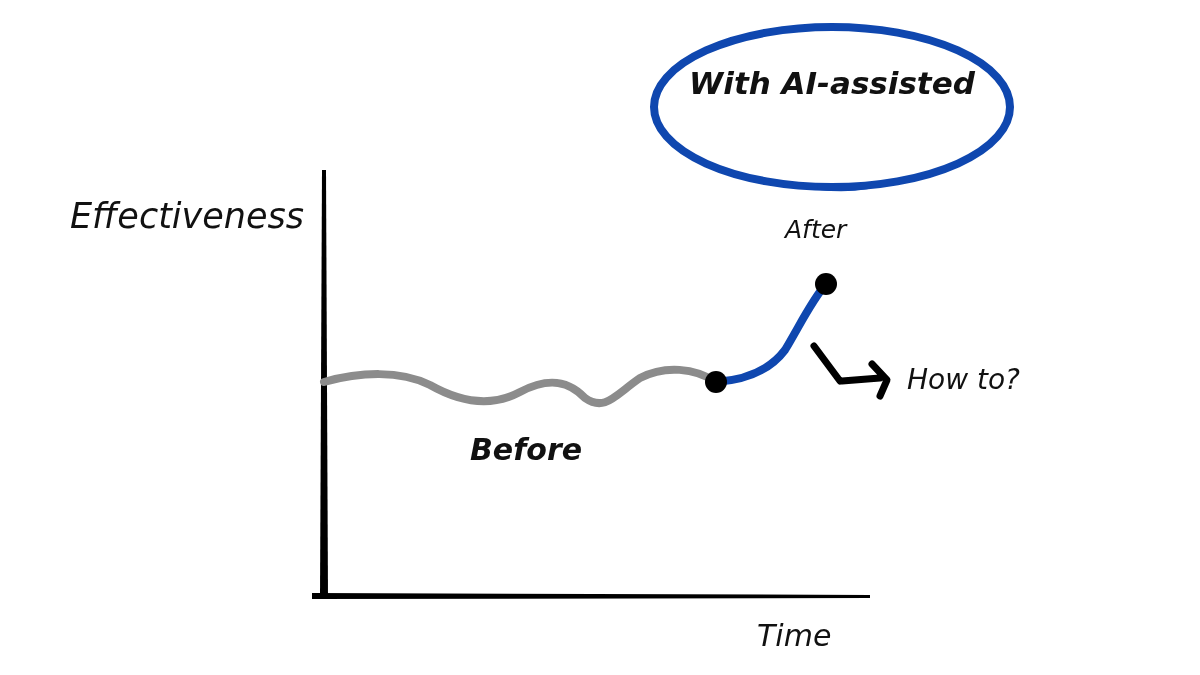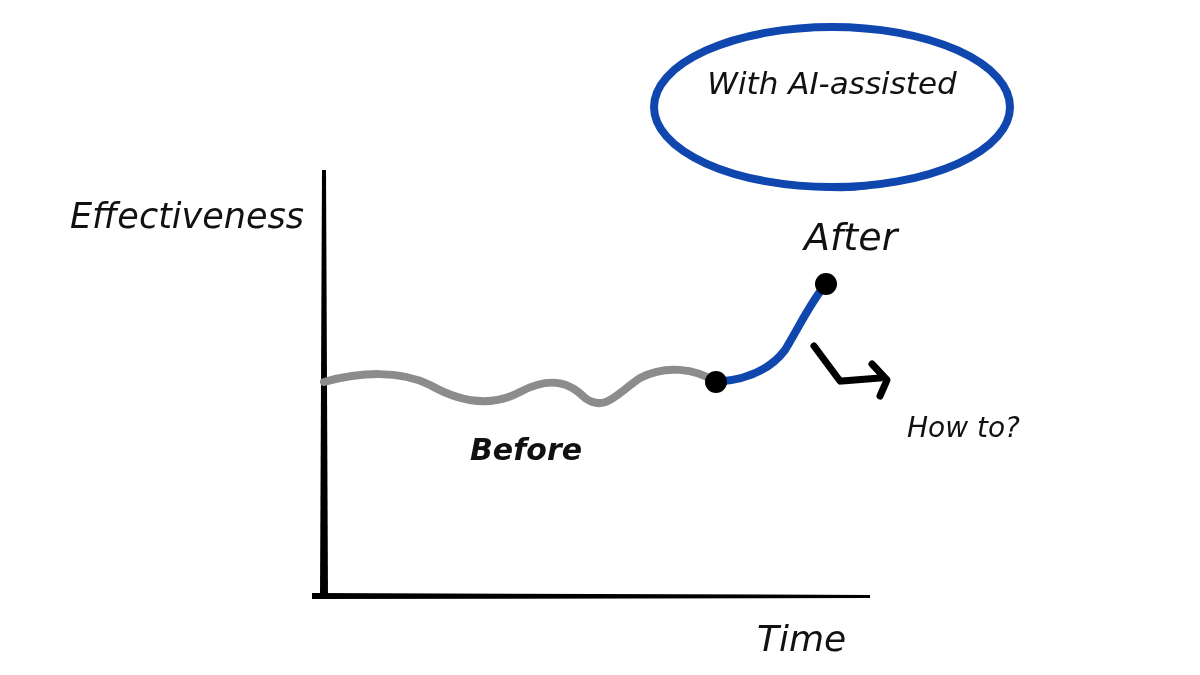--- a/index.html
+++ b/index.html
@@ -14,20 +14,21 @@
     }
     .bubble-text {
       position: absolute;
       left: 652px; top: 58px; width: 360px;
       text-align: center;
       font-family: "DejaVu Sans", sans-serif;
       font-style: italic;
       font-size: 31px;
       line-height: 50px;
       color: #111111;
+      font-weight: bold;
     }
   </style>
 </head>
 <body>
 
 <svg class="canvas" viewBox="0 0 1200 675" xmlns="http://www.w3.org/2000/svg">
 
   <ellipse cx="832" cy="107" rx="178" ry="80" fill="none" stroke="#0f47af" stroke-width="8"></ellipse>
   <path d="M820 187 Q845 190 868 186" fill="none" stroke="#0f47af" stroke-width="6" stroke-linecap="round"></path>
 
@@ -44,19 +45,19 @@
 
   <path d="M814 346 L840 381 M842 381 L880 378 M872 364 L887 380 L880 396" fill="none" stroke="#000" stroke-width="7" stroke-linecap="round" stroke-linejoin="round"></path>
 </svg>
 
 <div class="bubble-text">
   <div>With AI-assisted</div>
 </div>
 
 <div class="label" style="left:70px; top:196px; font-size:35px;">Effectiveness</div>
 
-<div class="label" style="left:757px; top:618px; font-size:36px;">Time</div>
+<div class="label" style="left:757px; top:618px; font-size:30px;">Time</div>
 
 <div class="label" style="left:470px; top:432px; font-size:30px;font-weight:bold;">Before</div>
 
-<div class="label" style="left:804px; top:215px; font-size:38px;">After</div>
+<div class="label" style="left:785px; top:215px; font-size:25px;">After</div>
 
-<div class="label" style="left:907px; top:363px; font-size:28px;margin-top:48px;">How to?</div>
+<div class="label" style="left:907px; top:363px; font-size:28px;">How to?</div>
 
 </body></html>

